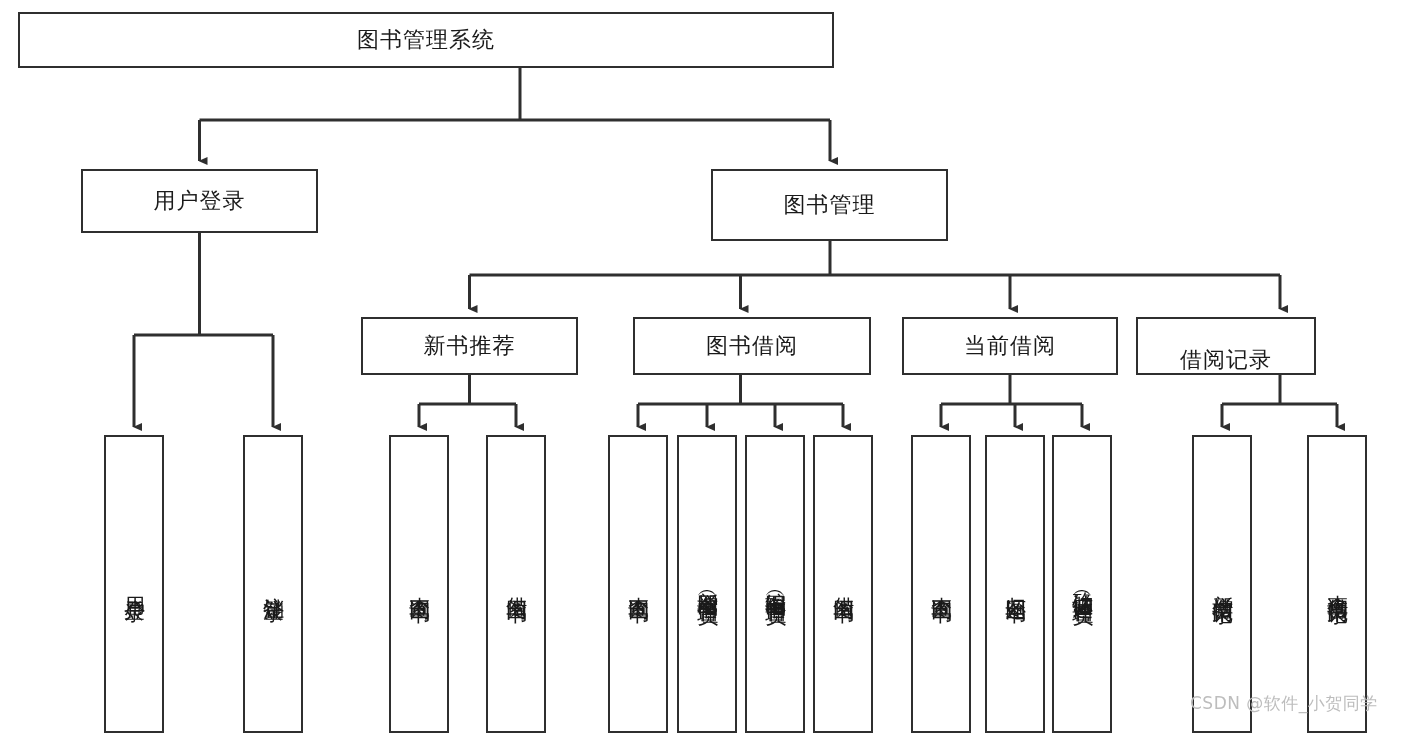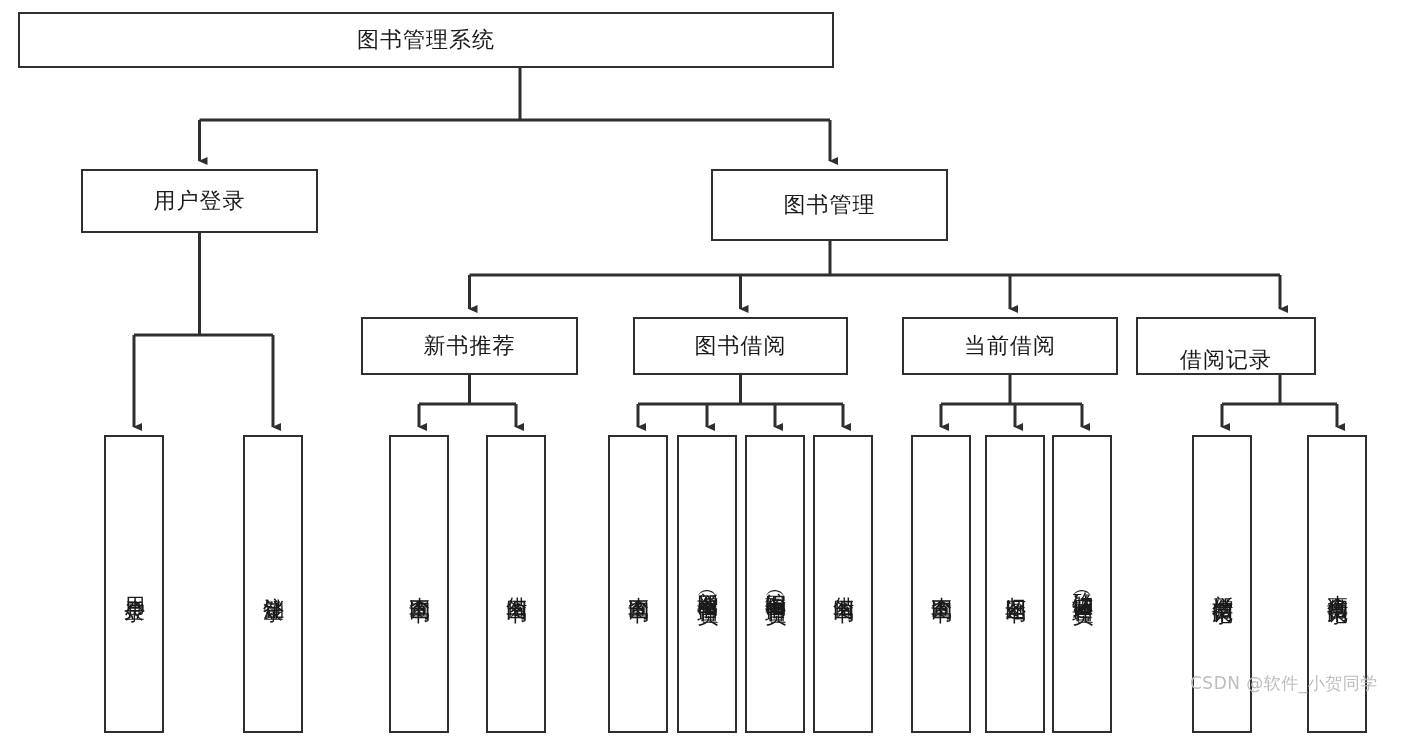--- a/index.html
+++ b/index.html
@@ -142,21 +142,21 @@
   <div class="node horiz" style="left:81px; top:169px; width:237px; height:64px;">
     <span class="label">用户登录</span>
   </div>
   <div class="node horiz" style="left:711px; top:169px; width:237px; height:72px;">
     <span class="label">图书管理</span>
   </div>
 
   <div class="node horiz" style="left:361px; top:317px; width:217px; height:58px;">
     <span class="label">新书推荐</span>
   </div>
-  <div class="node horiz" style="left:633px; top:317px; width:215px; height:58px;">
+  <div class="node horiz" style="left:633px; top:317px; width:238px; height:58px;">
     <span class="label">图书借阅</span>
   </div>
   <div class="node horiz" style="left:902px; top:317px; width:216px; height:58px;">
     <span class="label">当前借阅</span>
   </div>
   <div class="node horiz" style="left:1136px; top:317px; width:180px; height:58px;align-items:flex-end;">
     <span class="label">借阅记录</span>
   </div>
 
   <div class="node vert" style="left:104px; top:435px; width:60px; height:298px;">
@@ -192,15 +192,15 @@
   <div class="node vert" style="left:1052px; top:435px; width:60px; height:298px;">
     <span class="label">确认归还（管理员）</span>
   </div>
   <div class="node vert" style="left:1192px; top:435px; width:60px; height:298px;">
     <span class="label">新增借阅记录</span>
   </div>
   <div class="node vert" style="left:1307px; top:435px; width:60px; height:298px;">
     <span class="label">查询借阅记录</span>
   </div>
 
-  <div id="watermark" style="left:1190px; top:672px;">CSDN @软件_小贺同学</div>
+  <div id="watermark" style="left:1190px; top:692px;">CSDN @软件_小贺同学</div>
 
 </div>
 
 </body></html>

